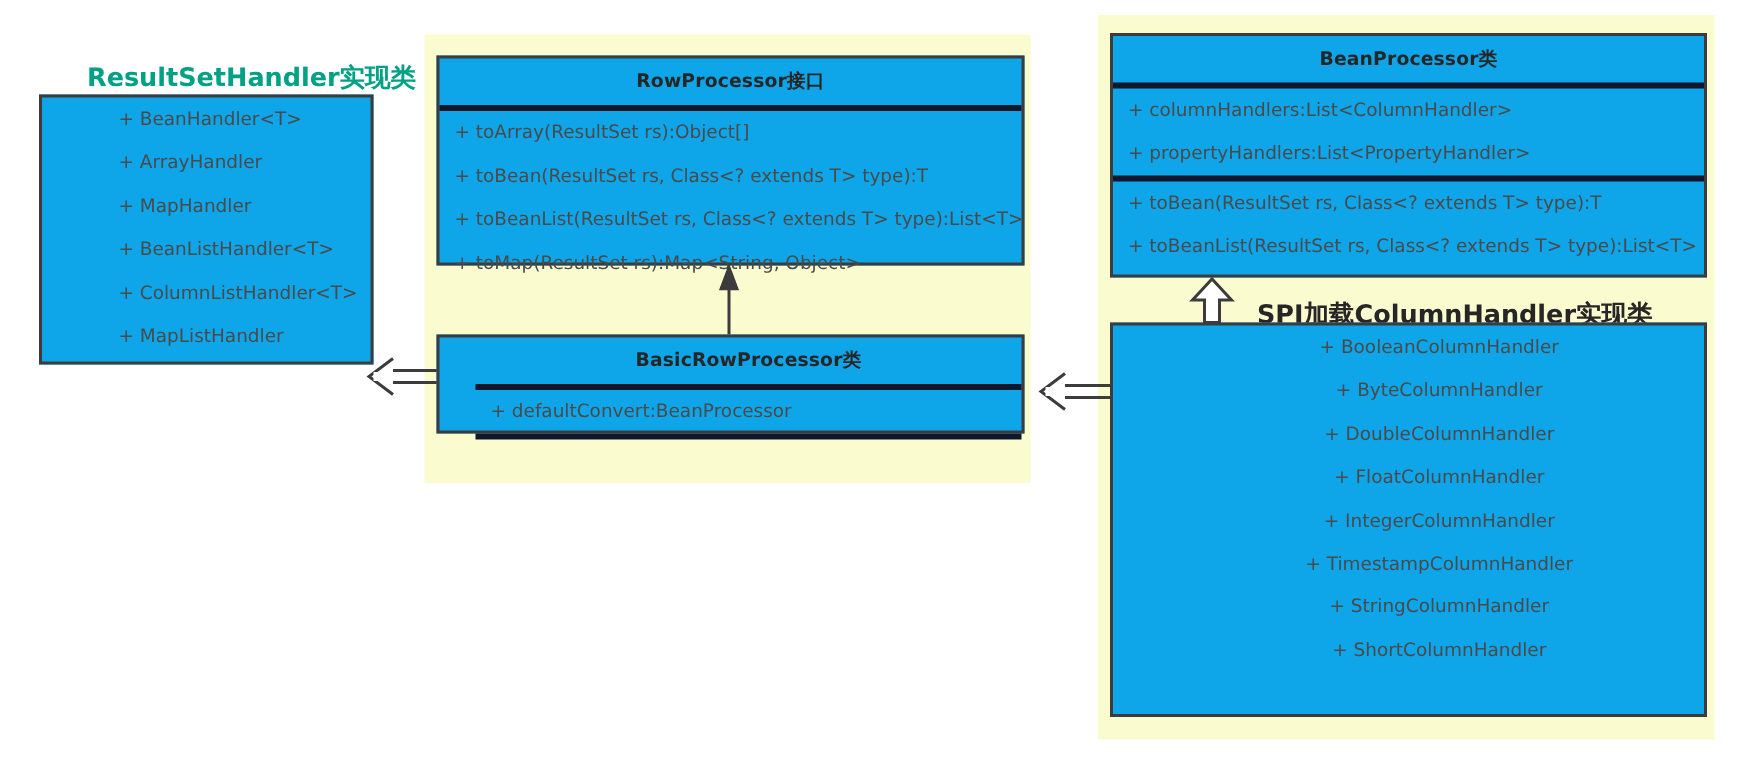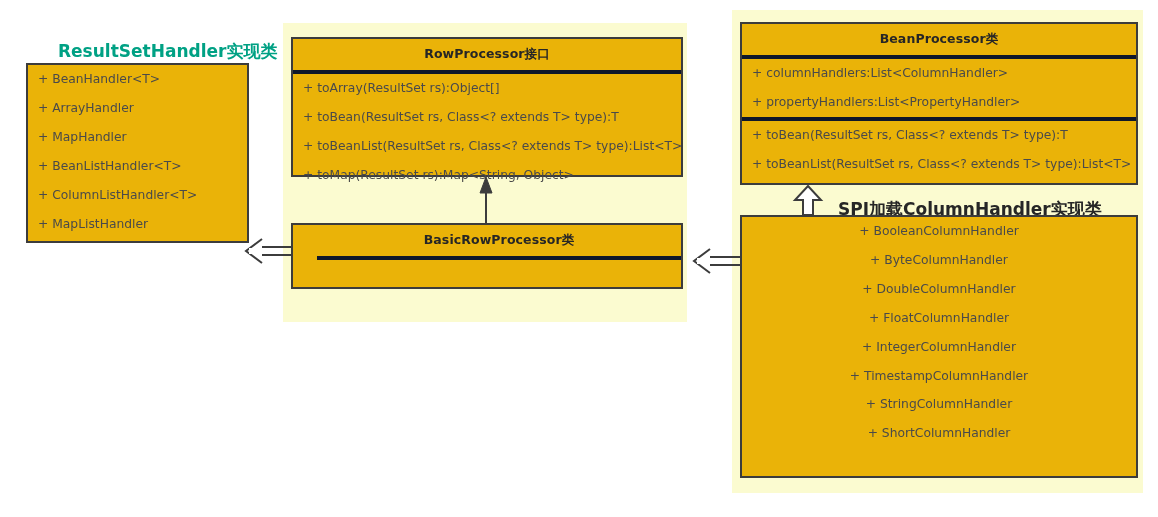--- a/index.html
+++ b/index.html
@@ -21,36 +21,36 @@
   .panel {
     position: absolute;
     background: #fbfbd0;
   }
   #panel-center { left: 283px;  top: 23px;  width: 404px; height: 299px; }
   #panel-right  { left: 732px;  top: 10px;  width: 411px; height: 483px; }
 
   
   .umlbox {
     position: absolute;
-    background: #eab308;
+    background: #0ea5e9;
     border: 2px solid #3c3c3c;
     box-sizing: border-box;
   }
   .uml-title {
     text-align: center;
     font-weight: bold;
     font-size: 12.5px;
     color: #262626;
     padding: 7px 4px 7px 4px;
     letter-spacing: 0.1px;
   }
   .compartment {
     border-top: 4px solid #0f172a;
   }
-  .compartment.noline { border-top: none; }
+  .compartment.noline { border-top: none; margin-left: 41px; }
   .member {
     font-size: 12.3px;
     color: #4a4a4a;
     padding: 8px 0 8px 10px;
     white-space: nowrap;
     line-height: 1.05;
   }
   .member.centered {
     text-align: center;
     padding-left: 0;
@@ -119,20 +119,23 @@
   <div class="compartment">
     <div class="member">+ toArray(ResultSet rs):Object[]</div>
     <div class="member">+ toBean(ResultSet rs, Class&lt;? extends T&gt; type):T</div>
     <div class="member">+ toBeanList(ResultSet rs, Class&lt;? extends T&gt; type):List&lt;T&gt;</div>
     <div class="member">+ toMap(ResultSet rs):Map&lt;String, Object&gt;</div>
   </div>
 </div>
 
 <div class="umlbox" id="box-basicrowprocessor">
   <div class="uml-title">BasicRowProcessor类</div>
+  <div class="compartment">
+    <div class="member">+ defaultConvert:BeanProcessor</div>
+  </div>
   <div class="compartment empty"></div>
 </div>
 
 <div class="umlbox" id="box-beanprocessor">
   <div class="uml-title">BeanProcessor类</div>
   <div class="compartment">
     <div class="member">+ columnHandlers:List&lt;ColumnHandler&gt;</div>
     <div class="member">+ propertyHandlers:List&lt;PropertyHandler&gt;</div>
   </div>
   <div class="compartment">

